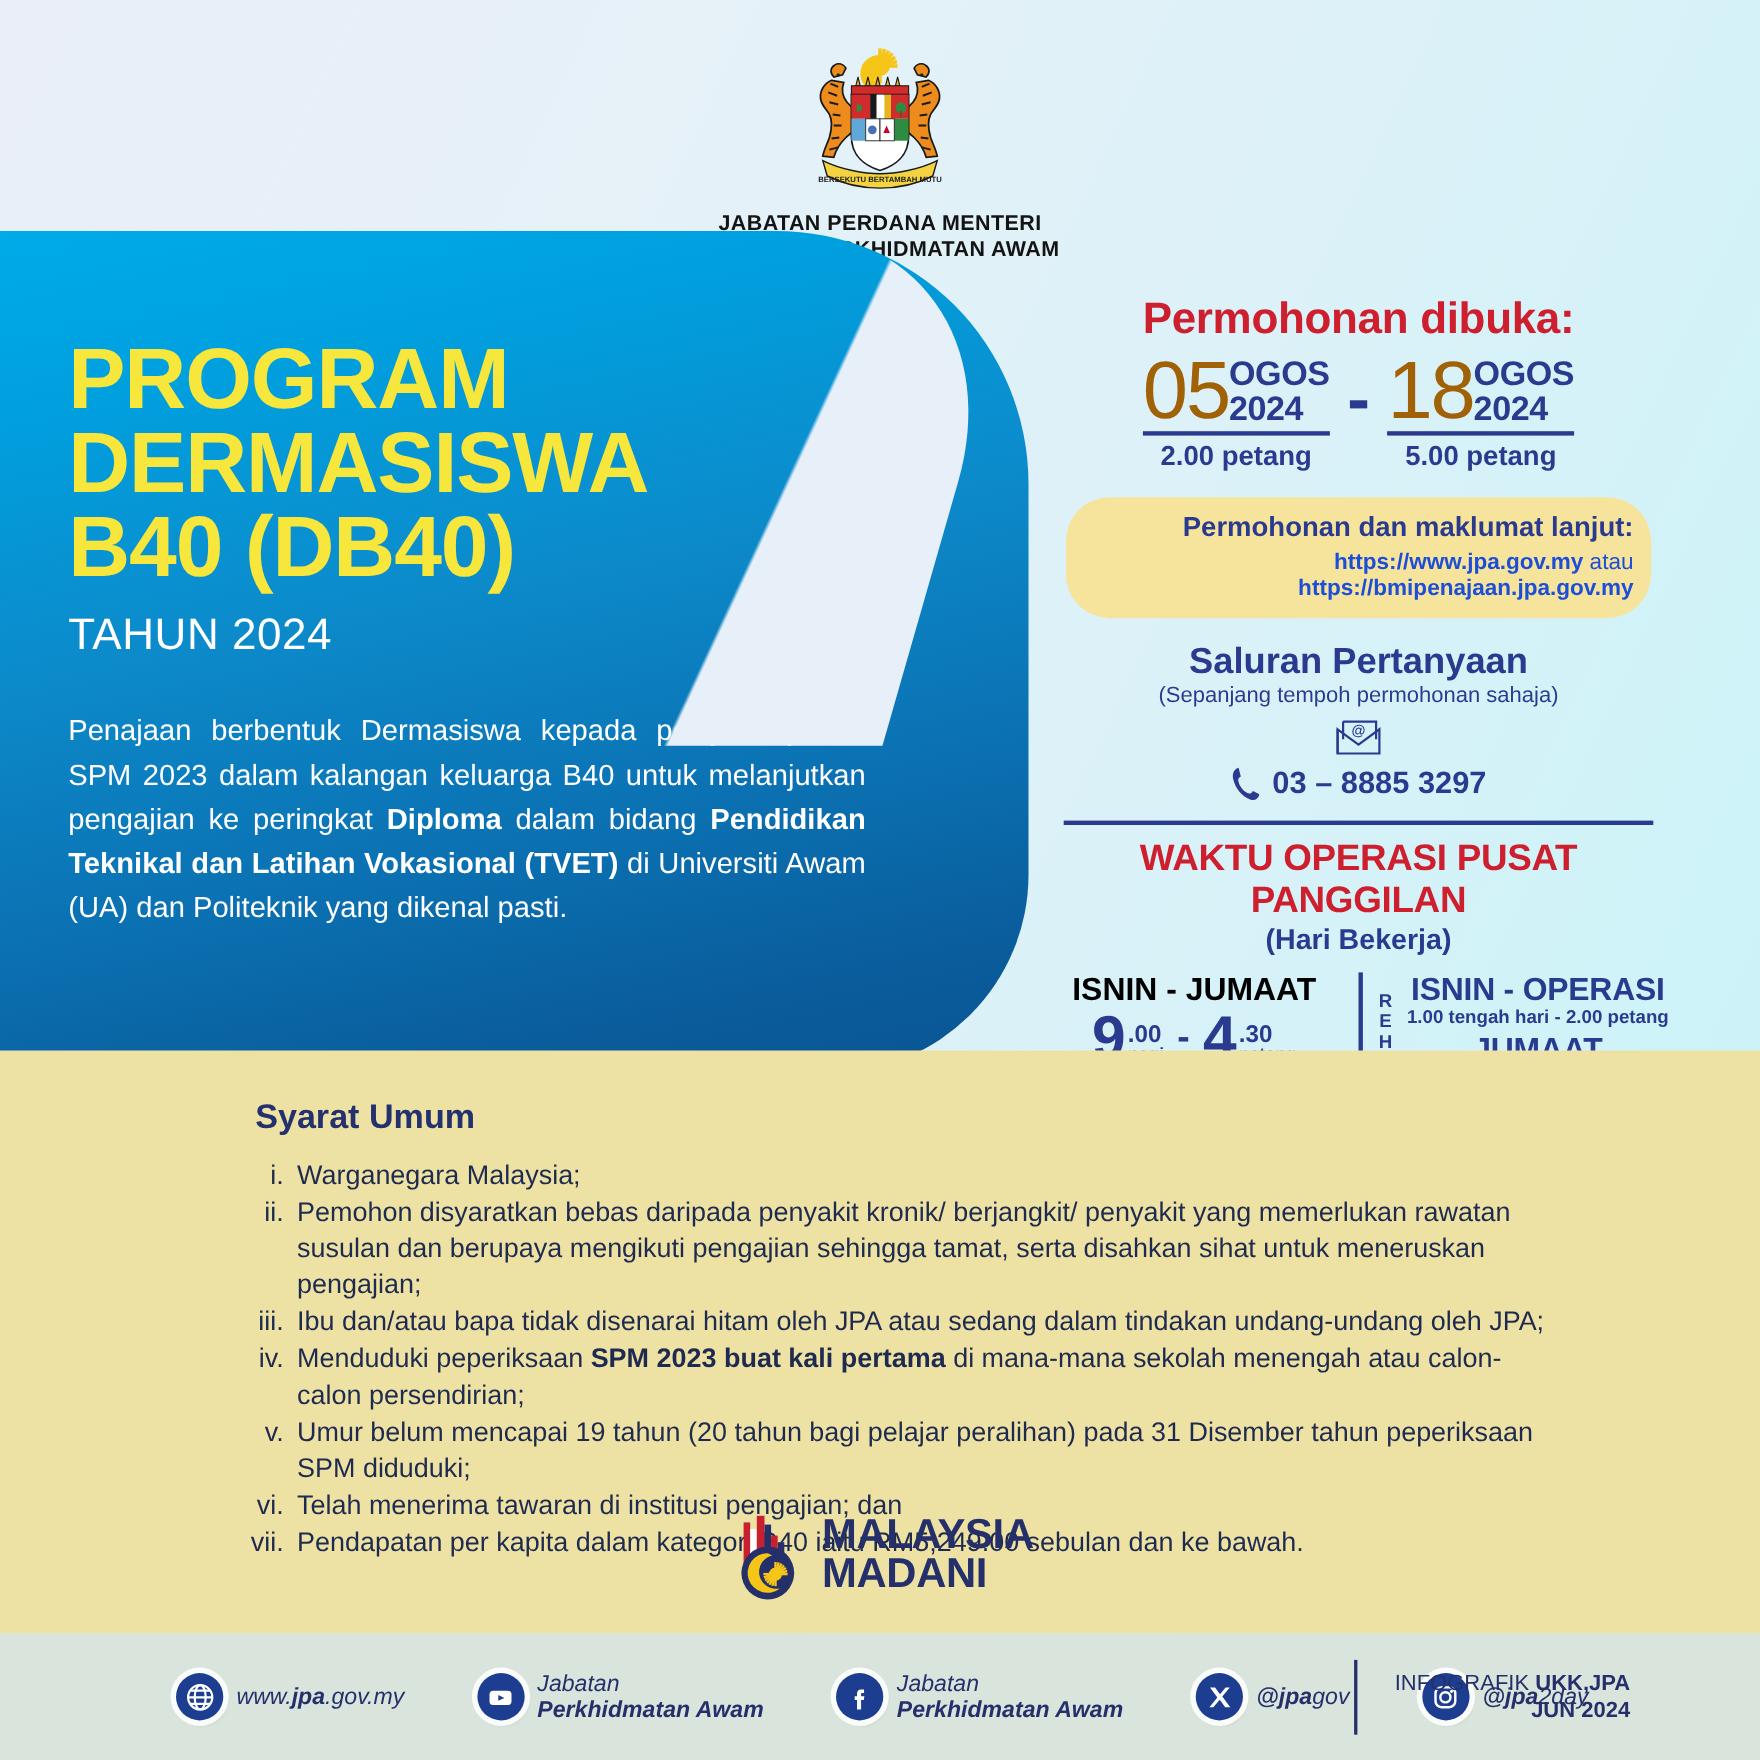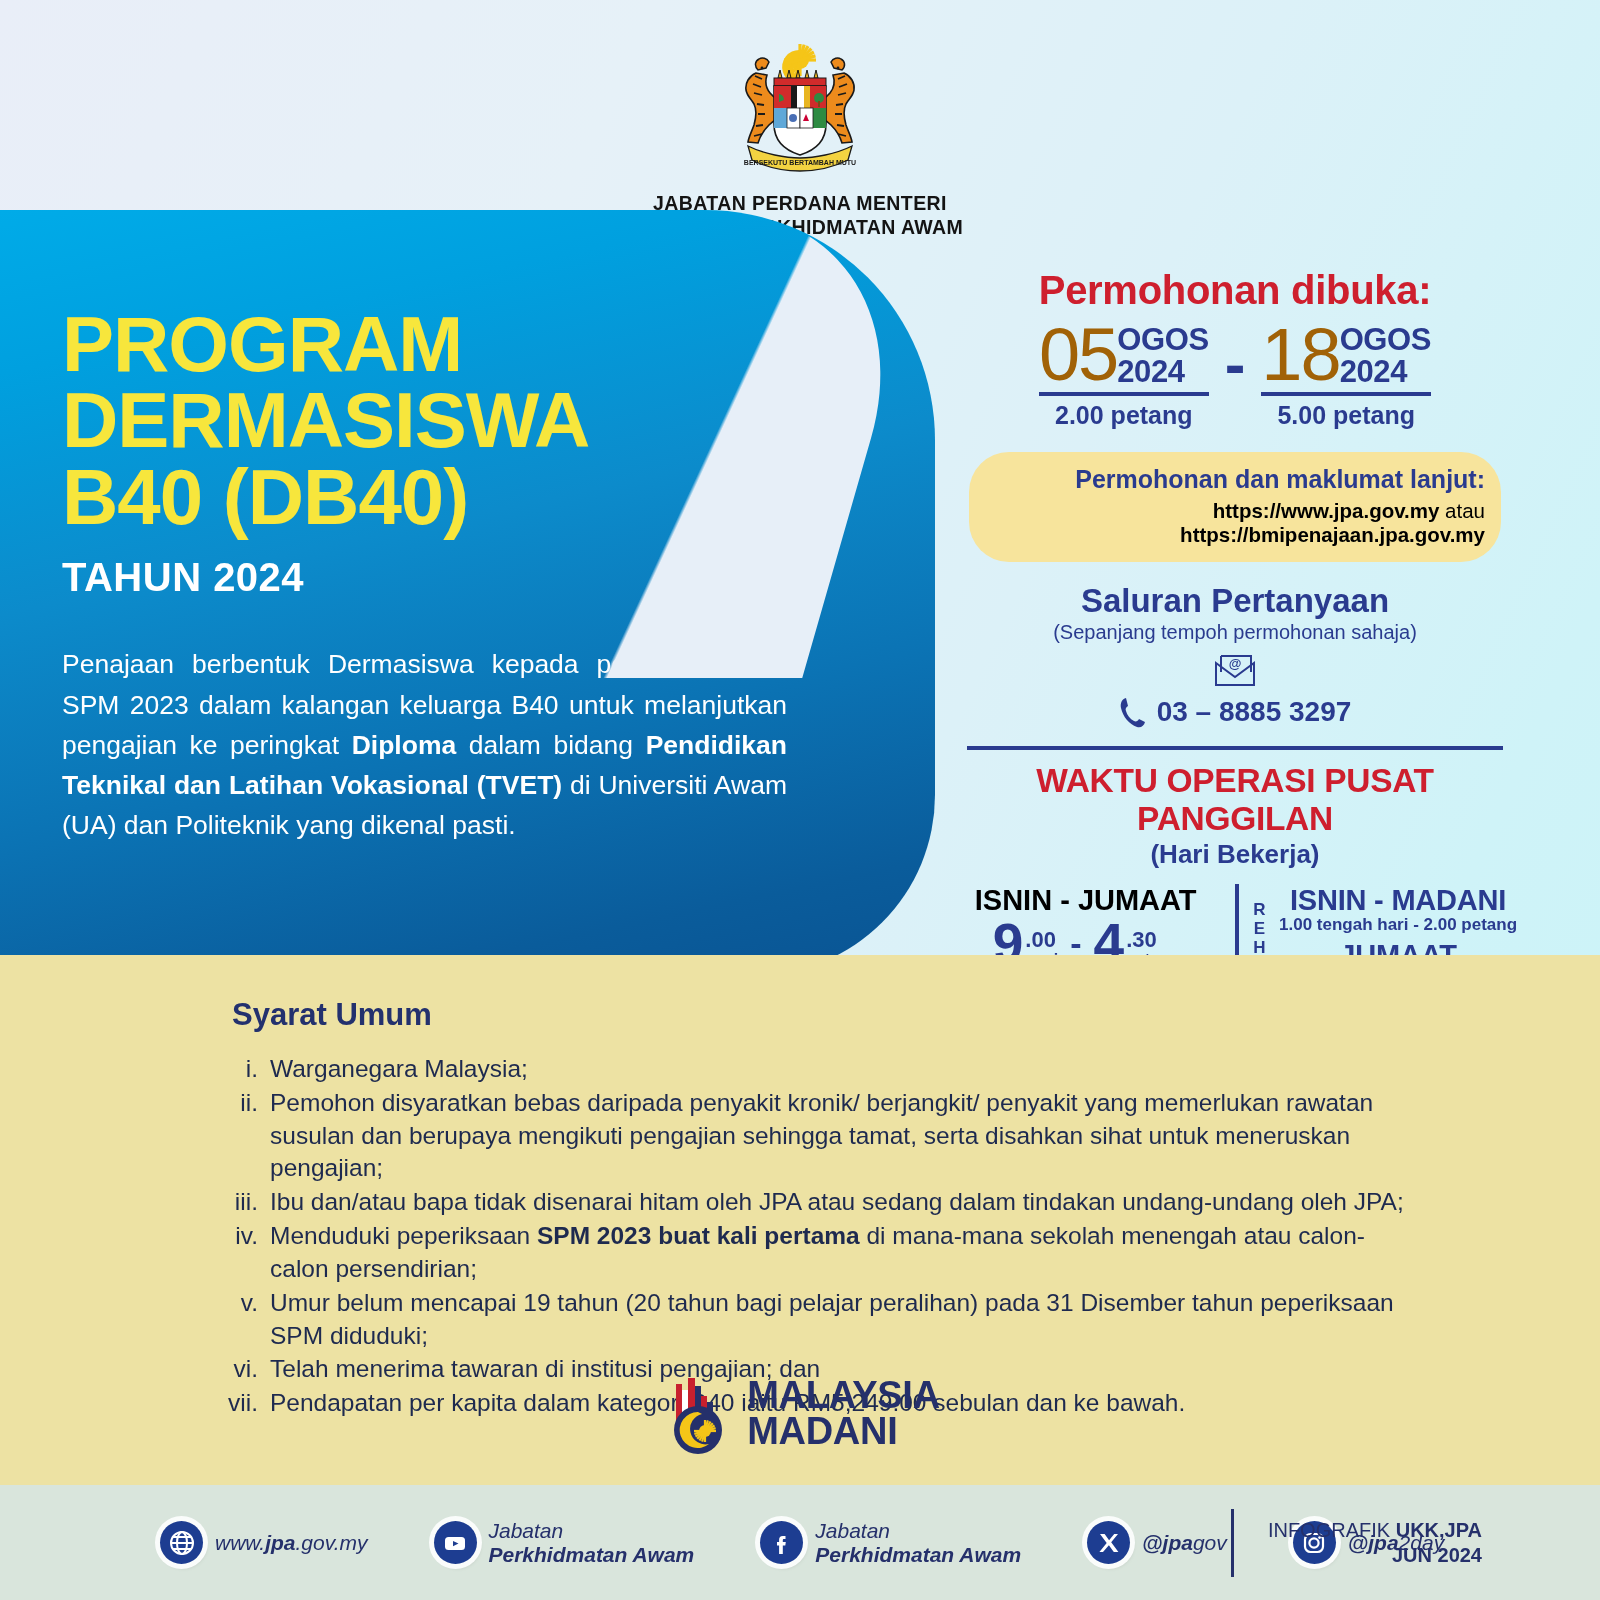--- a/index.html
+++ b/index.html
@@ -45,21 +45,21 @@
     border-radius:0 230px 0 0;
   }
 
   #banner-inner { position:absolute; left:62px; top:96px; width:760px; }
   #poster-title {
     color:#F7E63C; font-weight:bold; font-size:78px; line-height:.98;
     letter-spacing:-1px;
   }
   #poster-title .ln { display:block; }
   #poster-year {
-    margin-top:20px; color:#FFFFFF; font-weight:bold;
+    margin-top:20px; color:#FFFFFF; font-weight:normal;
     font-size:40px; letter-spacing:.5px;
   }
   #poster-desc {
     margin-top:44px; color:#FFFFFF; font-size:26.5px;
     line-height:1.52; text-align:justify; width:725px;
     font-weight:400;
   }
   #poster-desc b { font-weight:bold; }
 
   
@@ -91,21 +91,21 @@
   #dash {
     color:#2A3B8F; font-weight:bold; font-size:62px; line-height:1;
     padding:12px 16px 0 16px;
   }
 
   #info-pill {
     margin:22px auto 0; width:532px; padding:13px 16px 15px;
     background:#F7E49C; border-radius:40px;text-align:right;
   }
   #info-pill-title { color:#2A3B8F; font-weight:bold; font-size:25px; }
-  #info-pill-urls { color:#000000; font-size:20.5px; margin-top:5px; }
+  #info-pill-urls { color:#1d4ed8; font-size:20.5px; margin-top:5px; }
   #info-pill-urls b { font-weight:bold; }
 
   #channel-title { margin-top:20px; color:#2A3B8F; font-weight:bold; font-size:33px; }
   #channel-sub { color:#2A3B8F; font-size:20px; margin-top:1px; }
   .contact-row {
     display:flex; align-items:center; justify-content:center;
     gap:12px; margin-top:9px;
   }
   .contact-row .txt { color:#2A3B8F; font-weight:bold; font-size:28px; }
 
@@ -358,21 +358,21 @@
 
       <div id="ops-right">
         <div id="rehat">
           <span style="display:block">R</span>
             <span style="display:block">E</span>
             <span style="display:block">H</span>
             <span style="display:block">A</span>
             <span style="display:block">T</span>
         </div>
         <div style="text-align:center">
-          <div class="ops-r-hdr">ISNIN - MADANI</div>
+          <div class="ops-r-hdr">ISNIN - OPERASI</div>
           <div class="ops-r-sub">1.00 tengah hari - 2.00 petang</div>
           <div class="ops-r-hdr" style="margin-top:4px">JUMAAT</div>
           <div class="ops-r-sub">12.15 tengah hari - 2.45 petang</div>
         </div>
       </div>
     </div>
   </div>
 </div>
 
 <div id="yellow-zone">

